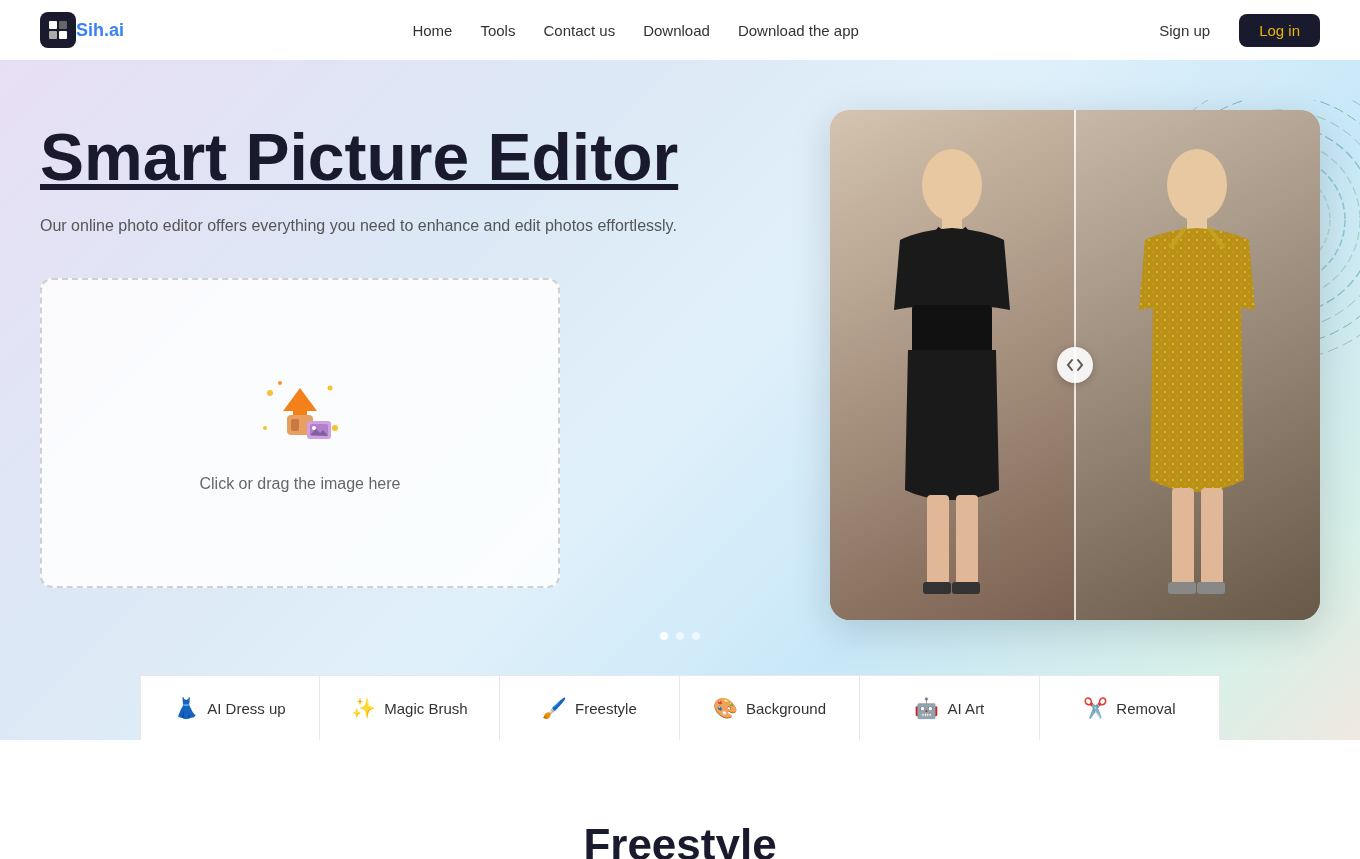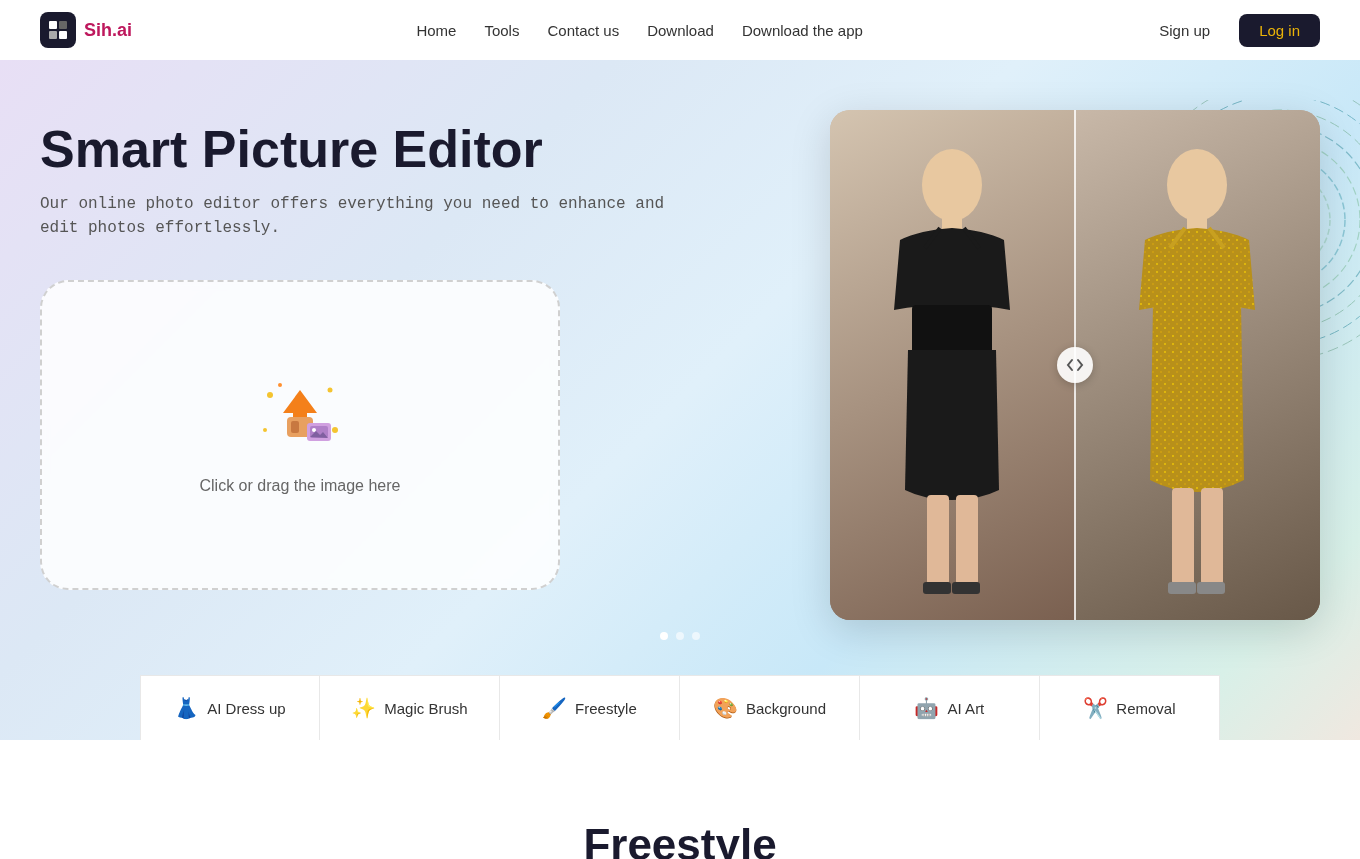--- a/index.html
+++ b/index.html
@@ -11,24 +11,24 @@
       align-items: center;
       justify-content: space-between;
       padding: 12px 40px;
       position: relative;
       z-index: 10;
       background: transparent;
     }
     .logo-wrap {
       display: flex;
       align-items: center;
-      gap: 8px;
+      gap: 0;
       font-weight: 700;
       font-size: 18px;
-      color: #be185d;
+      color: #3b82f6;
       cursor: pointer;
     }
     .logo-icon {
       width: 36px;
       height: 36px;
       background: #1a1a2e;
       border-radius: 8px;
       display: flex;
       align-items: center;
       justify-content: center;
@@ -75,40 +75,40 @@
       overflow: hidden;
       padding: 0 40px 60px;
     }
     .hero-content {
       position: relative;
       z-index: 2;
       max-width: 660px;
       padding-top: 60px;
     }
     .hero-title {
-      font-size: 52px;
+      font-size: 66px;
       font-weight: 800;
       color: #1a1a2e;
       line-height: 1.15;
-      margin-bottom: 12px;
+      margin-bottom: 18px;
+      text-decoration: underline;
     }
     .hero-subtitle {
       font-size: 16px;
       color: #555;
       margin-bottom: 40px;
       line-height: 1.5;
-      font-family: Liberation Mono, monospace;
     }
 
     
     .upload-box {
       width: 520px;
       height: 310px;
       background: rgba(255,255,255,0.85);
-      border-radius: 28px;
+      border-radius: 12px;
       border: 2px dashed #d0d0d0;
       display: flex;
       flex-direction: column;
       align-items: center;
       justify-content: center;
       cursor: pointer;
       backdrop-filter: blur(4px);
     }
     .upload-icon-wrap {
       margin-bottom: 18px;

